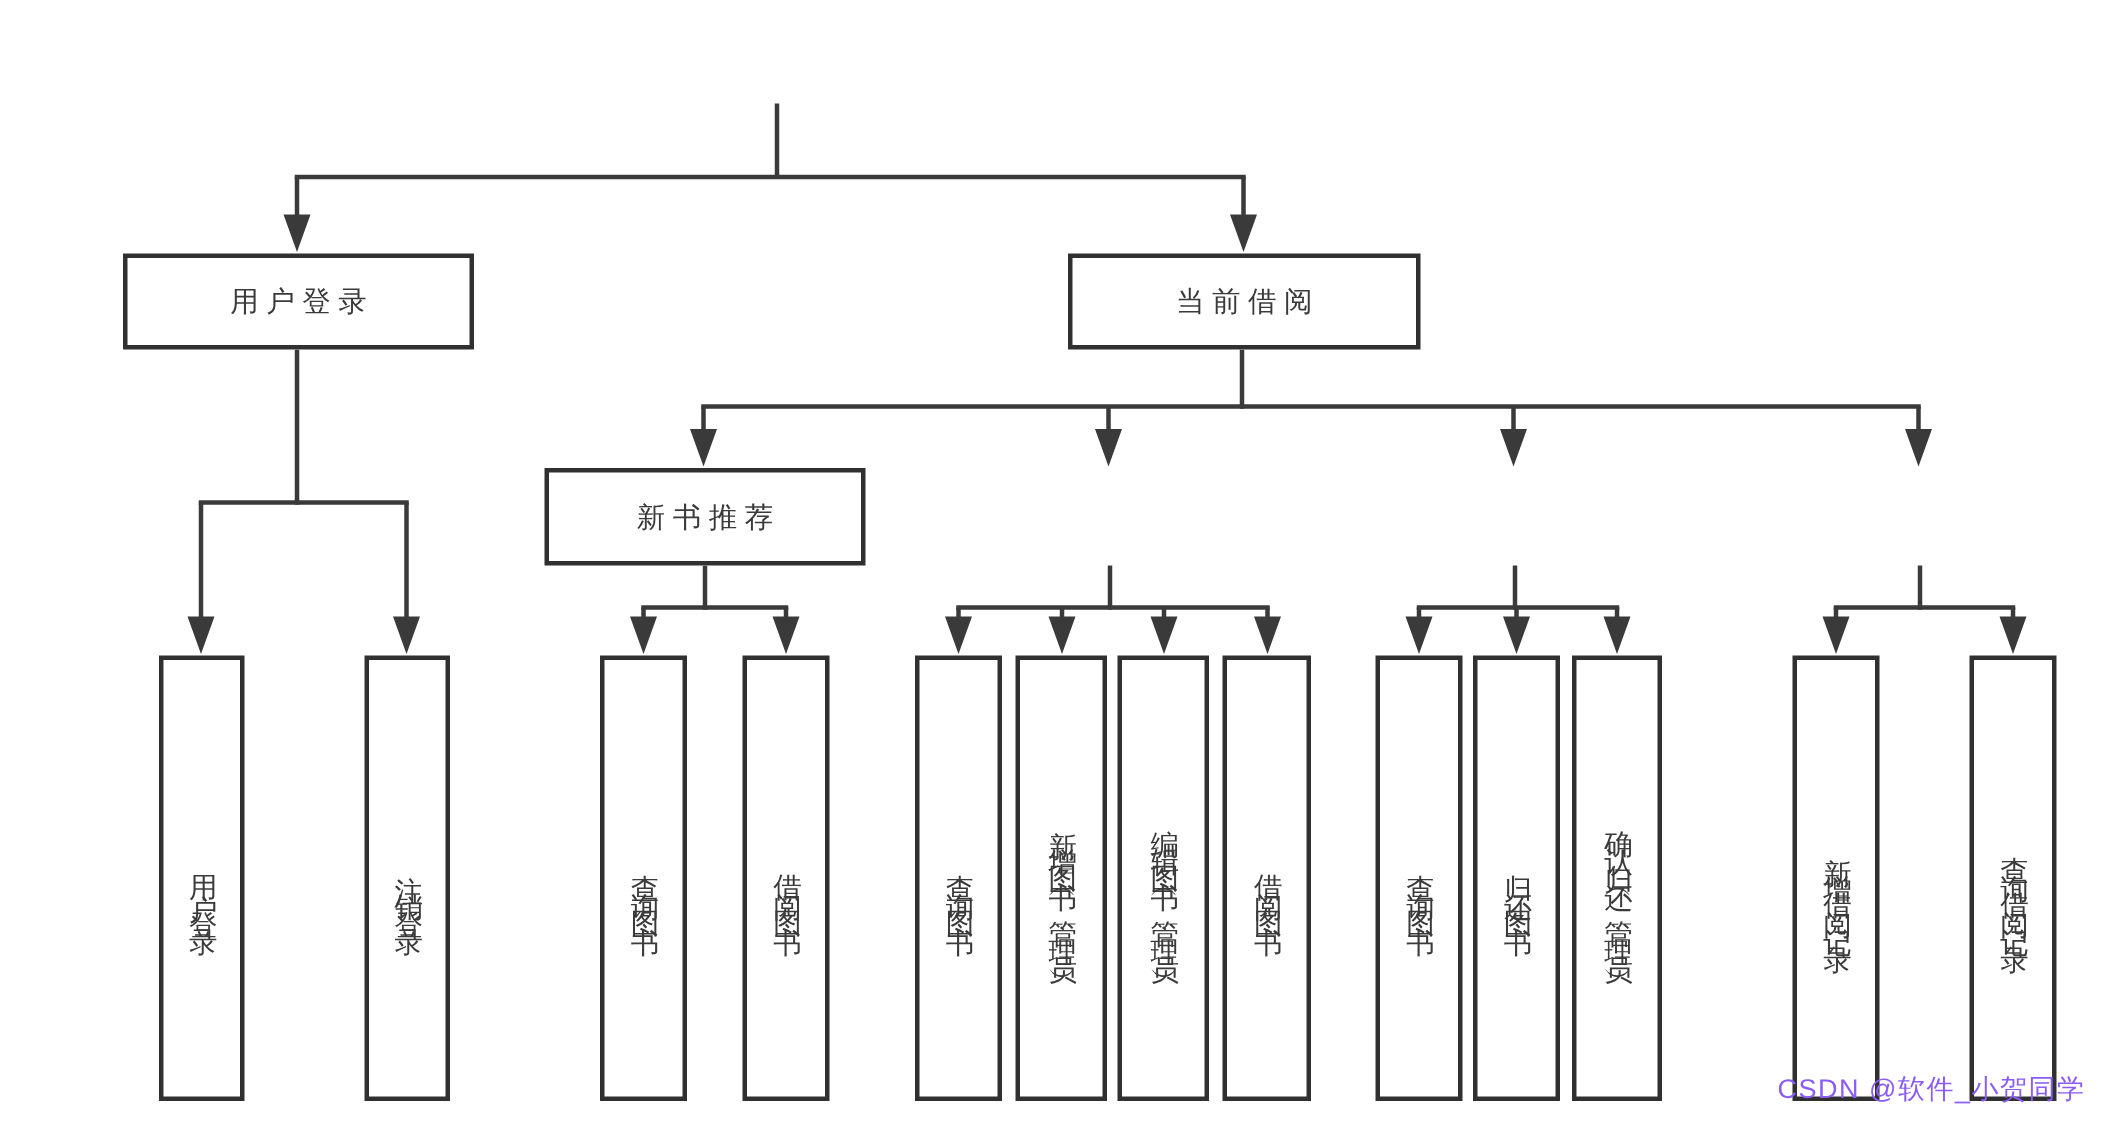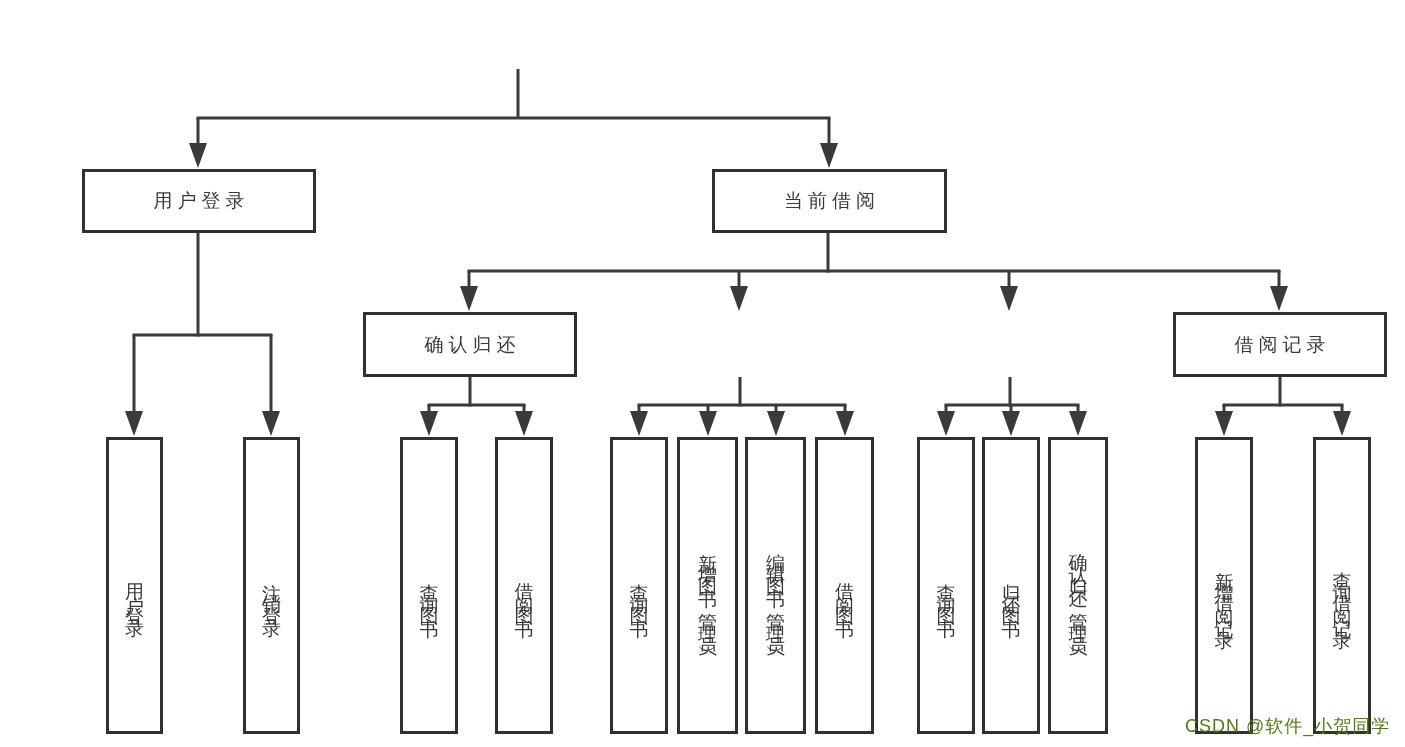--- a/index.html
+++ b/index.html
@@ -52,21 +52,21 @@
     letter-spacing: 12px;
     padding-top: 12px; 
     white-space: nowrap;
   }
   .watermark {
     position: absolute;
     left: 1185px;
     top: 714px;
     font-size: 18px;
     letter-spacing: 1px;
-    color: #4d7c0f;
+    color: #8b5cf6;
     z-index: 5;
     white-space: nowrap;
   }
 </style>
 </head>
 <body>
 
 <div class="canvas">
 
   <svg class="connectors" width="1405" height="747" viewBox="0 0 1405 747" xmlns="http://www.w3.org/2000/svg">
@@ -141,22 +141,21 @@
       <line x1="1342" y1="405" x2="1342" y2="414"></line>
       <polygon points="1224,436 1215,411 1233,411"></polygon>
       <polygon points="1342,436 1333,411 1351,411"></polygon>
     </g>
   </svg>
 
 
   <div class="node h" style="left:82px;top:169px;width:234px;height:64px">用户登录</div>
   <div class="node h" style="left:712px;top:169px;width:235px;height:64px">当前借阅</div>
 
-  <div class="node h" style="left:363px;top:312px;width:214px;height:65px">确认归还</div>
-  <div class="node h" style="left:1173px;top:312px;width:214px;height:65px">借阅记录</div>
+  <div class="node h" style="left:363px;top:312px;width:214px;height:65px">新书推荐</div>
 
   <div class="node v" style="left:106px;top:437px;width:57px;height:297px">用户登录</div>
   <div class="node v" style="left:243px;top:437px;width:57px;height:297px">注销登录</div>
 
   <div class="node v" style="left:400px;top:437px;width:58px;height:297px">查询图书</div>
   <div class="node v" style="left:495px;top:437px;width:58px;height:297px">借阅图书</div>
 
   <div class="node v" style="left:610px;top:437px;width:58px;height:297px">查询图书</div>
   <div class="node v" style="left:677px;top:437px;width:61px;height:297px">新增图书（管理员）</div>
   <div class="node v" style="left:745px;top:437px;width:61px;height:297px">编辑图书（管理员）</div>

